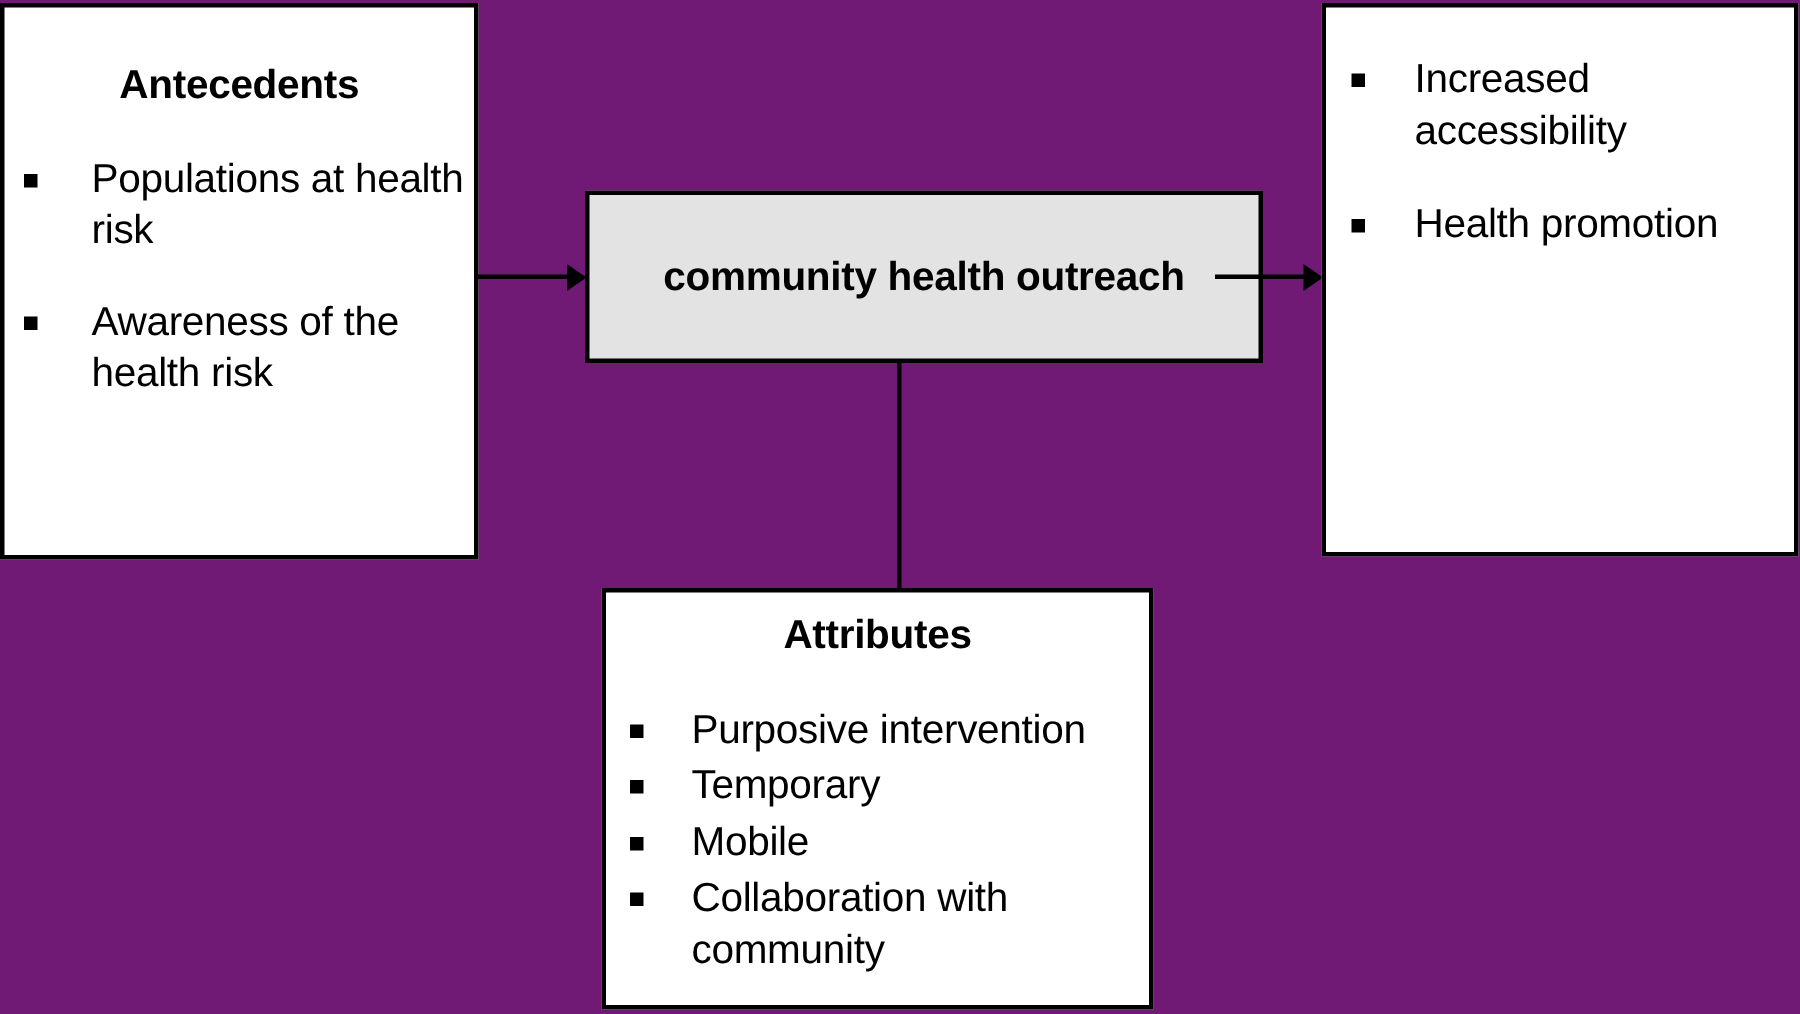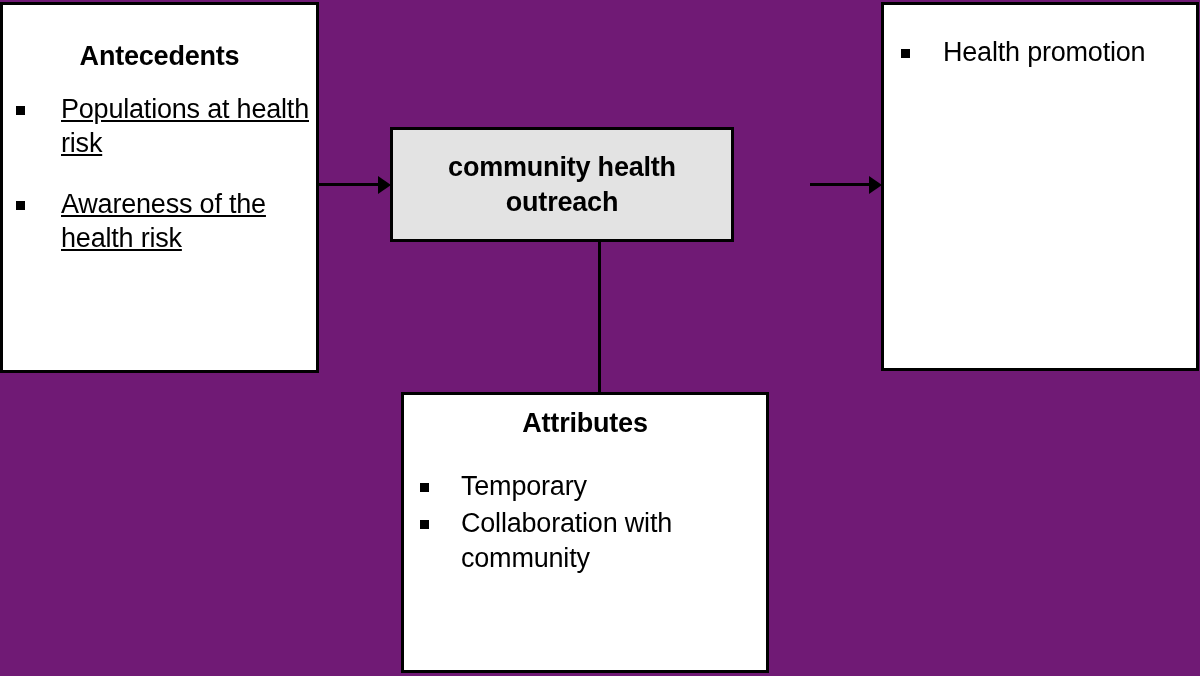--- a/index.html
+++ b/index.html
@@ -59,23 +59,22 @@
   #box-antecedents {
     left: 0px;
     top: 2px;
     width: 319px;
     height: 371px;
   }
   #box-antecedents .box-title {
     margin-top: 37px;
   }
   #box-antecedents .bullets {
-    margin-top: 20px;
+    margin-top: 30px;
     margin-left: 13px;
-    text-decoration: underline;
   }
   #box-antecedents .bullet-item {
     padding-left: 45px;
     margin-bottom: 26px;
   }
 
   
   #box-consequences {
     left: 881px;
     top: 2px;
@@ -91,21 +90,21 @@
   }
   #box-consequences .bullet-item {
     padding-left: 42px;
     margin-bottom: 28px;
   }
 
   
   #box-concept {
     left: 390px;
     top: 127px;
-    width: 344px;
+    width: 452px;
     height: 115px;
     background: #e3e3e3;
     display: flex;
     align-items: center;
     justify-content: center;
   }
   #box-concept .concept-label {
     text-align: center;
     font-weight: bold;
     font-size: 27px;
@@ -202,40 +201,43 @@
 
   <div class="connector" id="connector-right-line"></div>
   <div class="arrowhead" id="arrowhead-right"></div>
 
   <div class="connector" id="connector-down-line"></div>
 
   <div class="box" id="box-consequences">
     <ul class="bullets">
       <li class="bullet-item">
         <span class="bullet-marker"></span>
+        <span class="bullet-text">Increased accessibility</span>
       </li>
       <li class="bullet-item">
         <span class="bullet-marker"></span>
         <span class="bullet-text">Health promotion</span>
       </li>
     </ul>
   </div>
 
   <div class="box" id="box-attributes">
     <div class="box-title">Attributes</div>
     <ul class="bullets">
       <li class="bullet-item">
         <span class="bullet-marker"></span>
+        <span class="bullet-text">Purposive intervention</span>
       </li>
       <li class="bullet-item">
         <span class="bullet-marker"></span>
         <span class="bullet-text">Temporary</span>
       </li>
       <li class="bullet-item">
         <span class="bullet-marker"></span>
+        <span class="bullet-text">Mobile</span>
       </li>
       <li class="bullet-item">
         <span class="bullet-marker"></span>
         <span class="bullet-text">Collaboration with community</span>
       </li>
     </ul>
   </div>
 
 </div>
 

